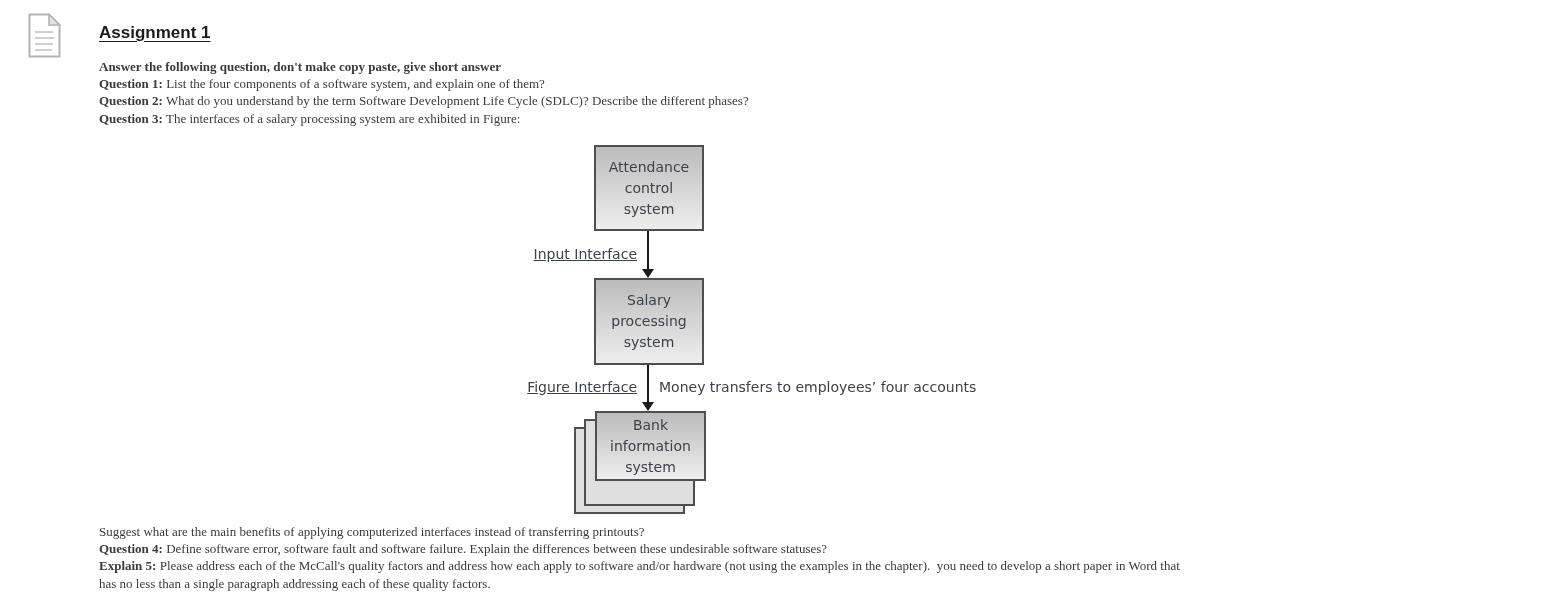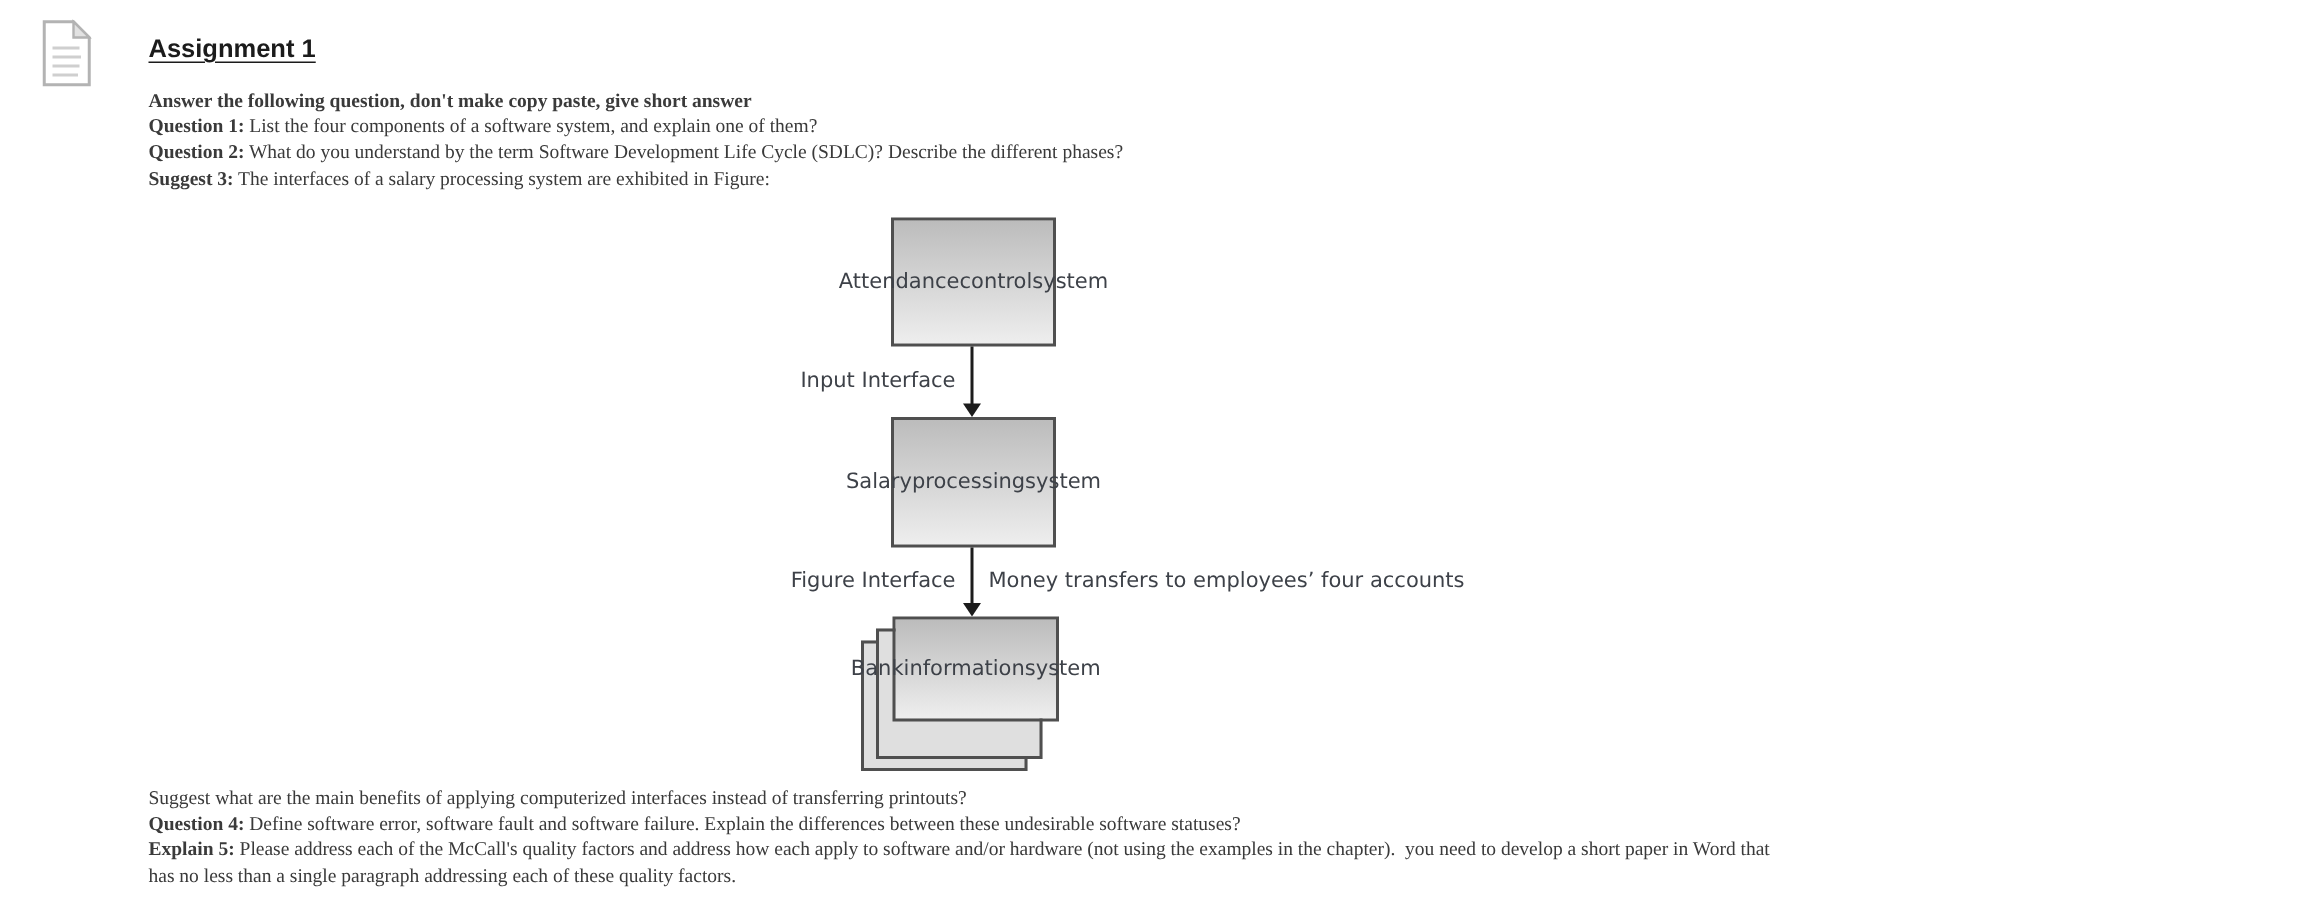--- a/index.html
+++ b/index.html
@@ -40,21 +40,21 @@
     width: 1543px; height: 385px;
     font-family: "DejaVu Sans", sans-serif;
     color: var(--text, #3d4148);
   }
   .sys-box {
     position: absolute;
     box-sizing: border-box;
     width: 110px; height: 86px;
     border: 2px solid var(--box-border, #4f4f4f);
     background: linear-gradient(180deg, var(--box-fill-top, #bdbdbd), var(--box-fill-bottom, #eeeeee));
-    display: flex; flex-direction: row;
+    display: flex; flex-direction: column;
     align-items: center; justify-content: center;
     text-align: center;
     font-size: 14px; line-height: 21px;
   }
   .box-attendance { left: 594px; top: 5px; }
   .box-salary    { left: 594px; top: 138px; height: 87px; }
   .box-bank      { left: 595px; top: 271px; width: 111px; height: 70px; z-index: 3; }
   .stack-sheet {
     position: absolute;
     box-sizing: border-box;
@@ -78,21 +78,21 @@
     border-right: 6px solid transparent;
     border-top: 9px solid var(--arrow, #1c1c1c);
   }
   .arrow1-head { top: 129px; }
   .arrow2-head { top: 262px; }
   .flow-label {
     position: absolute;
     font-size: 14px; line-height: 20px;
     white-space: pre;
   }
-  .flow-left  { right: 906px; text-align: right; }
+  .flow-left  { right: 906px; text-align: right; text-decoration: underline; }
   .flow-right { left: 659px; }
   .flow-row1  { top: 104px; }
   .flow-row2  { top: 237px; }
 </style>
 </head>
 <body>
 
 <svg class="doc-icon" viewBox="0 0 33 45">
   <path d="M1.5 1.5 H21 L31.5 12 V43.5 H1.5 Z" fill="#ffffff" stroke="#b3b3b3" stroke-width="2"></path>
   <path d="M21 1.5 V12 H31.5 Z" fill="#e2e2e2" stroke="#b3b3b3" stroke-width="1.6"></path>
@@ -101,21 +101,21 @@
   <line x1="7" y1="31" x2="25" y2="31" stroke="#cfcfcf" stroke-width="2"></line>
   <line x1="7" y1="37" x2="24" y2="37" stroke="#cfcfcf" stroke-width="2"></line>
 </svg>
 
 <div class="heading">Assignment 1</div>
 
 <div class="text-block intro-block">
   <div class="tline bold-line">Answer the following question, don't make copy paste, give short answer</div>
   <div class="tline"><span class="q-label">Question 1:</span><span> List the four components of a software system, and explain one of them?</span></div>
   <div class="tline"><span class="q-label">Question 2:</span><span> What do you understand by the term Software Development Life Cycle (SDLC)? Describe the different phases?</span></div>
-  <div class="tline"><span class="q-label">Suggest 3:</span><span> The interfaces of a salary processing system are exhibited in Figure:</span></div>
+  <div class="tline"><span class="q-label">Question 3:</span><span> The interfaces of a salary processing system are exhibited in Figure:</span></div>
 </div>
 
 <div class="diagram">
 
   <div class="sys-box box-attendance">
     <div>Attendance</div>
     <div>control</div>
     <div>system</div>
   </div>
 

